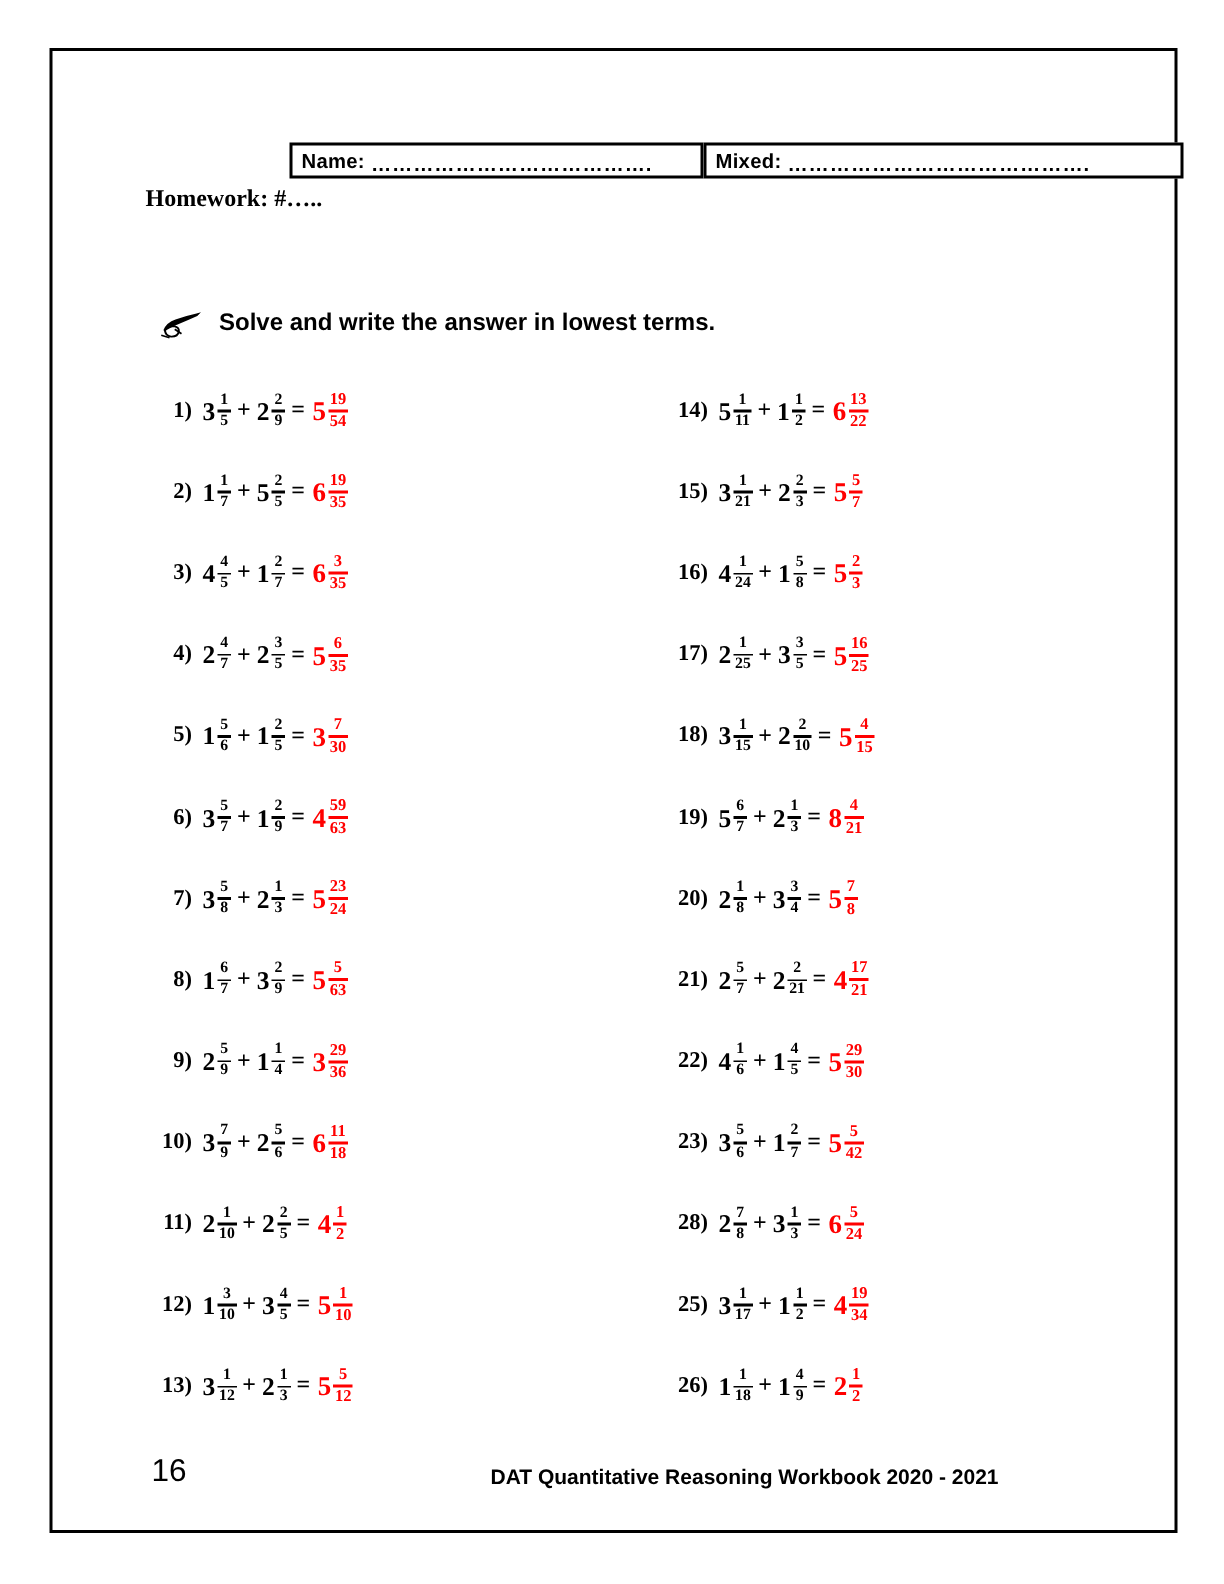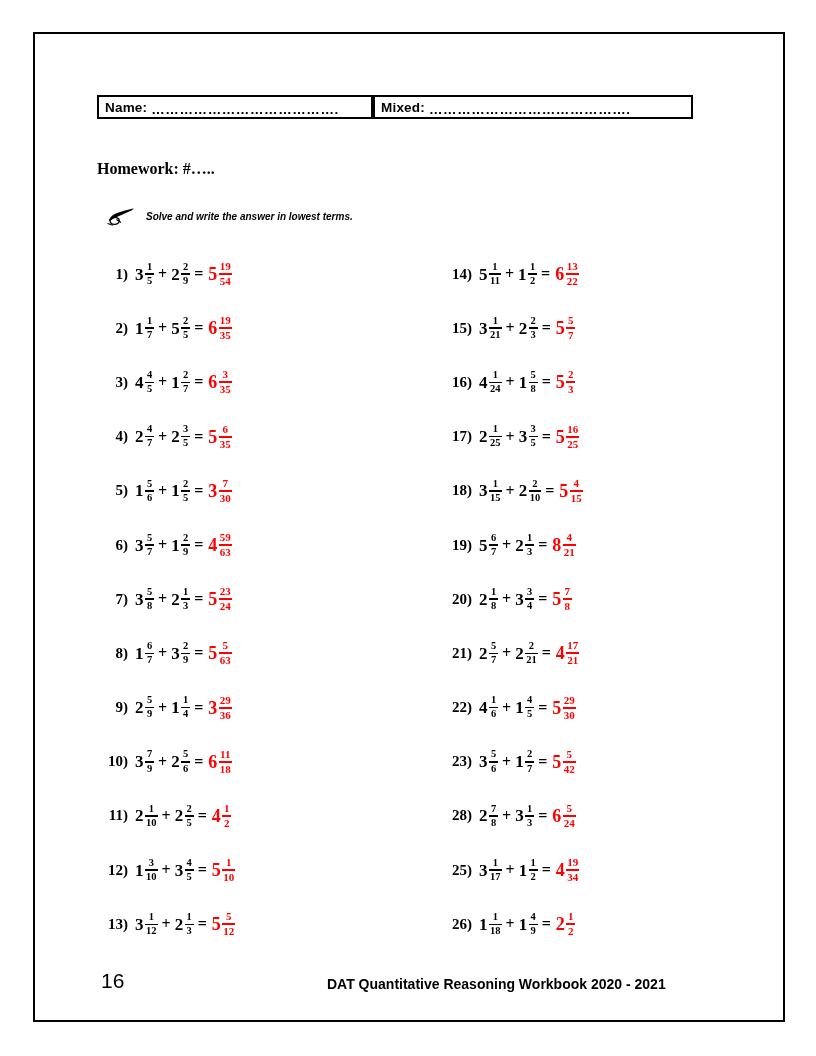--- a/index.html
+++ b/index.html
@@ -28,21 +28,21 @@
   }
 
   
   #header-row {
     position: absolute;
     left: 62px;
     top: 61px;
     width: 692px;
     height: 24px;
     display: flex;
-    justify-content: flex-start;
+    justify-content: flex-end;
   }
   .field-box {
     border: 2px solid #000000;
     height: 24px;
     display: flex;
     align-items: center;
     padding: 0 6px;
     background: #fff;
     overflow: hidden;
   }
@@ -66,21 +66,20 @@
   }
 
   #homework-line {
     position: absolute;
     left: 62px;
     top: 90px;
     font-family: "Liberation Serif", serif;
     font-weight: bold;
     font-size: 16px;
     white-space: nowrap;
-    margin-top: 36px;
   }
 
   #worksheet-title {
     position: absolute;
     left: 0;
     top: 127px;
     width: 100%;
     text-align: center;
     font-family: "Liberation Sans", sans-serif;
     font-weight: bold;
@@ -98,22 +97,21 @@
     gap: 9px;
   }
   #pen-icon {
     width: 30px;
     height: 20px;
     flex: none;
   }
   #instruction-text {
     font-family: "Liberation Sans", sans-serif;
     font-weight: bold;
-    font-style: italic;
-    font-size: 10px;
+    font-size: 16px;
     white-space: nowrap;
   }
 
   
   .column {
     position: absolute;
     top: 213px;
   }
   #col-left  { left: 70px;  width: 330px; }
   #col-right { left: 414px; width: 330px; }

